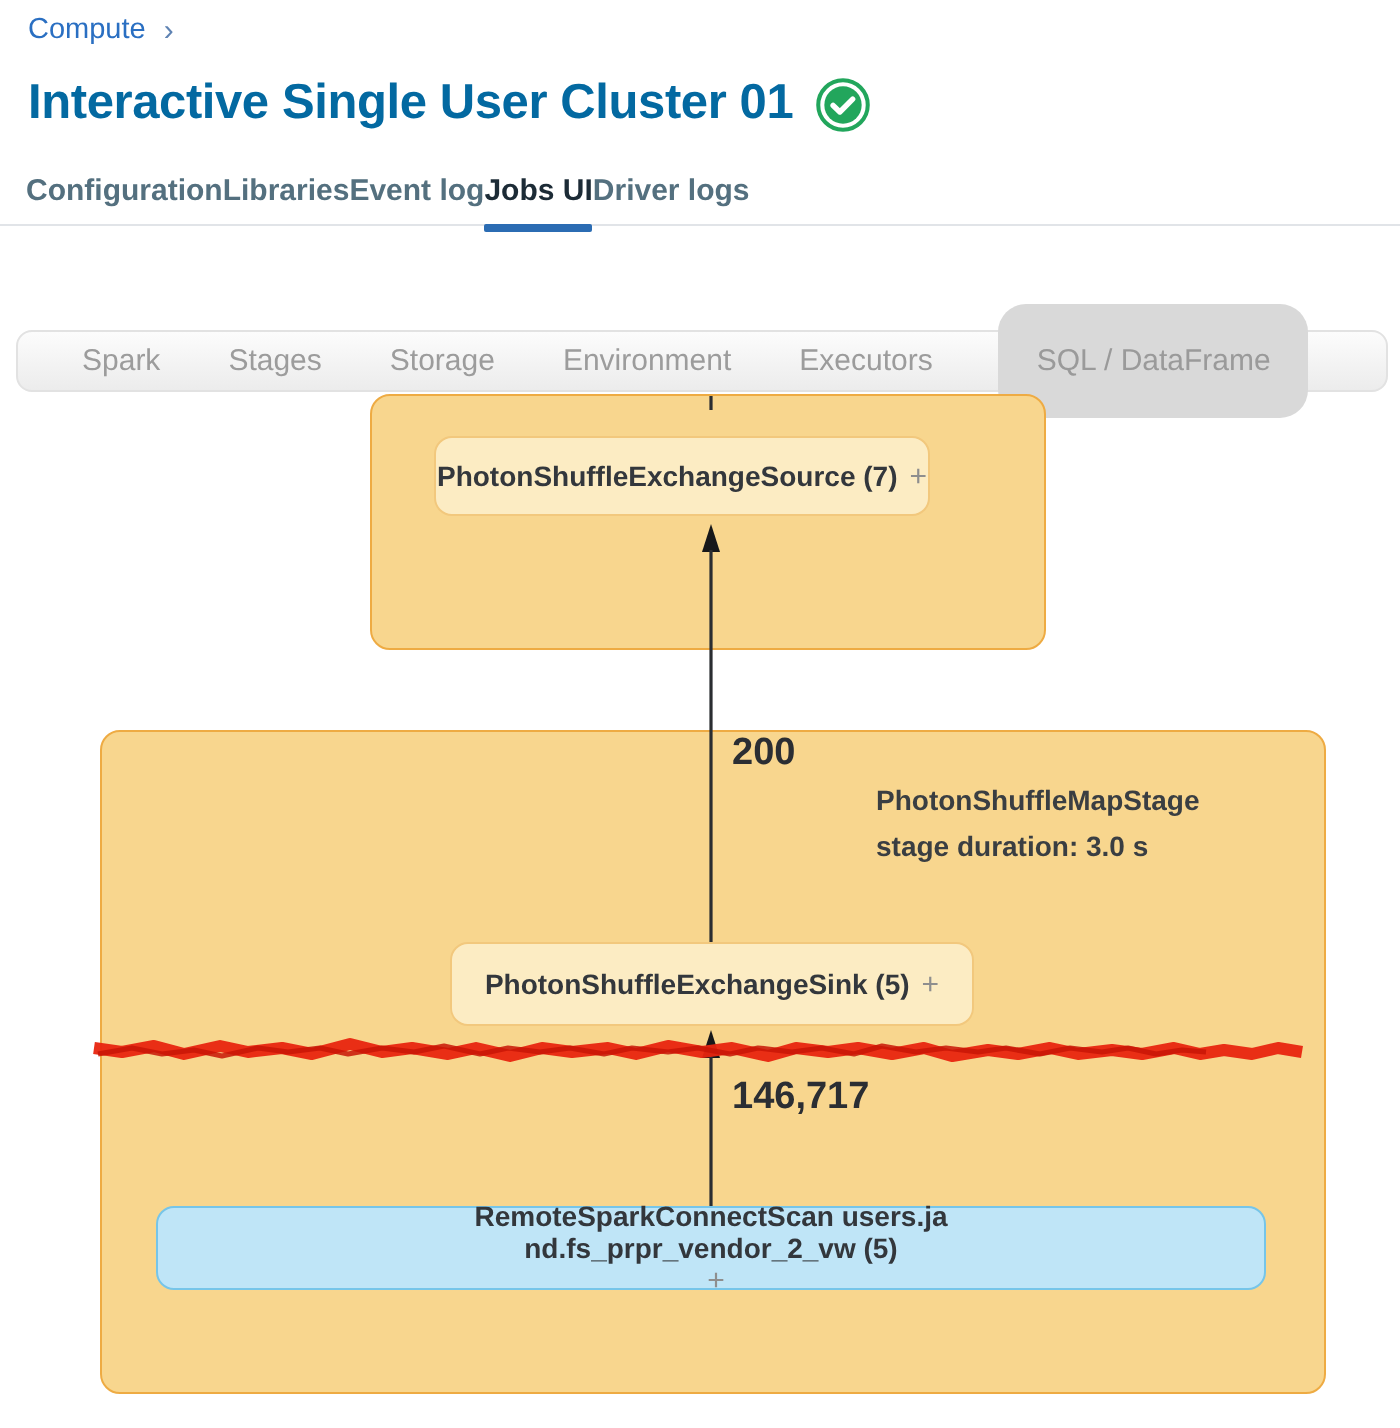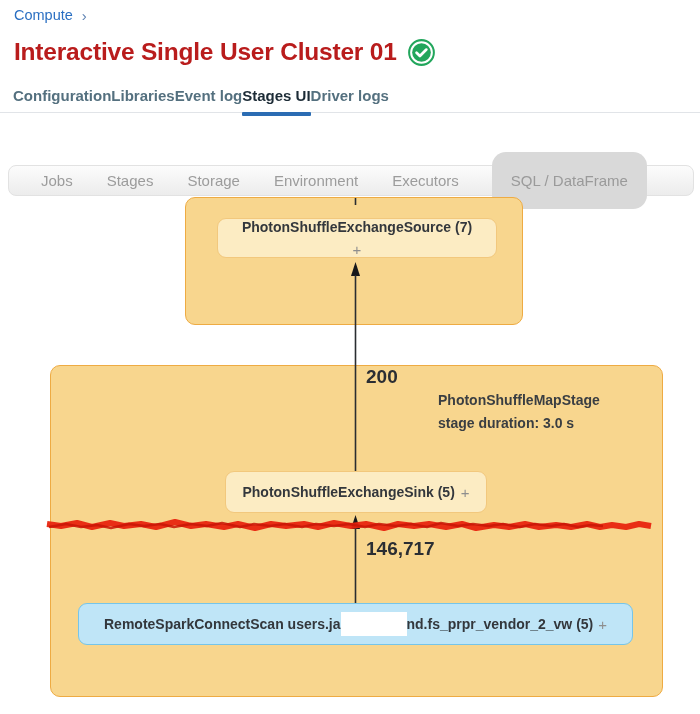--- a/index.html
+++ b/index.html
@@ -6,21 +6,21 @@
   body{width:700px;height:714px;position:relative;overflow:hidden;
        font-family:"Liberation Sans",sans-serif;-webkit-font-smoothing:antialiased;}
 
   
   .breadcrumb{position:absolute;left:14px;top:7px;font-size:14.5px;color:#2a6fc2;
               display:flex;align-items:center;gap:9px;}
   .breadcrumb .crumb{cursor:pointer;}
   .breadcrumb .chev{color:#5f83b3;font-size:15px;line-height:1;}
 
   .title-row{position:absolute;left:14px;top:36px;display:flex;align-items:center;gap:11px;}
-  .page-title{font-size:24.5px;font-weight:700;color:#b91c1c;letter-spacing:-0.2px;
+  .page-title{font-size:24.5px;font-weight:700;color:#0369a1;letter-spacing:-0.2px;
               margin:0;line-height:32px;}
   .status-icon{width:27px;height:27px;display:block;}
 
   .cluster-tabs{position:absolute;left:13px;top:84px;height:28px;display:flex;z-index:2;}
   .cluster-tab{font-size:15px;font-weight:700;color:#54707f;line-height:24px;
                position:relative;cursor:pointer;white-space:nowrap;}
   .cluster-tab.active{color:#1c2b36;}
   .cluster-tab.active::after{content:"";position:absolute;left:0;right:0;bottom:-4px;height:4px;
                background:#2b6cb3;border-radius:1px;}
   .tabs-divider{position:absolute;left:0;top:112px;width:700px;height:1px;background:#e1e4e8;}
@@ -41,26 +41,26 @@
   .stage-upper{left:185px;top:1px;width:338px;height:128px;
                background:#f8d68e;border:1px solid #eeab43;}
   .stage-lower{left:50px;top:169px;width:613px;height:332px;
                background:#f8d68e;border:1px solid #eeab43;}
 
   .dag-svg{position:absolute;left:0;top:0;z-index:2;pointer-events:none;}
 
   .dag-node{position:absolute;display:flex;align-items:center;justify-content:center;gap:6px;
             border-radius:9px;font-size:14px;font-weight:700;color:#33373c;z-index:3;
             box-sizing:border-box;white-space:nowrap;cursor:pointer;}
-  .node-source{left:217px;top:22px;width:280px;height:40px;
-               background:#fcecc3;border:1px solid #f2c87d;flex-direction:column;}
+  .node-source{left:217px;top:22px;width:248px;height:40px;
+               background:#fcecc3;border:1px solid #f2c87d;}
   .node-sink{left:225px;top:275px;width:262px;height:42px;
              background:#fcecc3;border:1px solid #f2c87d;}
   .node-scan{left:78px;top:407px;width:555px;height:42px;
-             background:#bfe5f7;border:1px solid #76c5e9;gap:0;}
+             background:#bfe5f7;border:1px solid #76c5e9;gap:0;flex-direction:column;}
   .plus{font-weight:400;color:#8e8e8e;font-size:15px;margin-left:5px;}
   .redaction-box{display:inline-block;width:66px;height:24px;background:#ffffff;
                  vertical-align:middle;}
 
   .edge-label{position:absolute;font-size:19px;font-weight:700;color:#2b2e33;z-index:3;}
   .label-200{left:366px;top:170px;}
   .label-146717{left:366px;top:342px;}
 
   .stage-title{position:absolute;left:438px;top:196px;font-size:14px;font-weight:700;
                color:#3a3e42;z-index:3;}
@@ -81,27 +81,27 @@
     <circle cx="12" cy="12" r="11" fill="none" stroke="#22a65c" stroke-width="1.8"></circle>
     <circle cx="12" cy="12" r="8.3" fill="#22a65c"></circle>
     <path d="M7.6 12.2 L10.6 15.1 L16.3 9.4" fill="none" stroke="#ffffff" stroke-width="2.4" stroke-linecap="round" stroke-linejoin="round"></path>
   </svg>
 </div>
 
 <div class="cluster-tabs">
   <div class="cluster-tab">Configuration</div>
   <div class="cluster-tab">Libraries</div>
   <div class="cluster-tab">Event log</div>
-  <div class="cluster-tab active">Stages UI</div>
+  <div class="cluster-tab active">Jobs UI</div>
   <div class="cluster-tab">Driver logs</div>
 </div>
 <div class="tabs-divider"></div>
 
 <div class="spark-bar">
-  <div class="spark-tab t0">Jobs</div>
+  <div class="spark-tab t0">Spark</div>
   <div class="spark-tab t1">Stages</div>
   <div class="spark-tab t2">Storage</div>
   <div class="spark-tab t3">Environment</div>
   <div class="spark-tab t4">Executors</div>
   <div class="spark-pill">SQL / DataFrame</div>
 </div>
 
 <div class="dag">
 
   <div class="stage-box stage-upper"></div>

